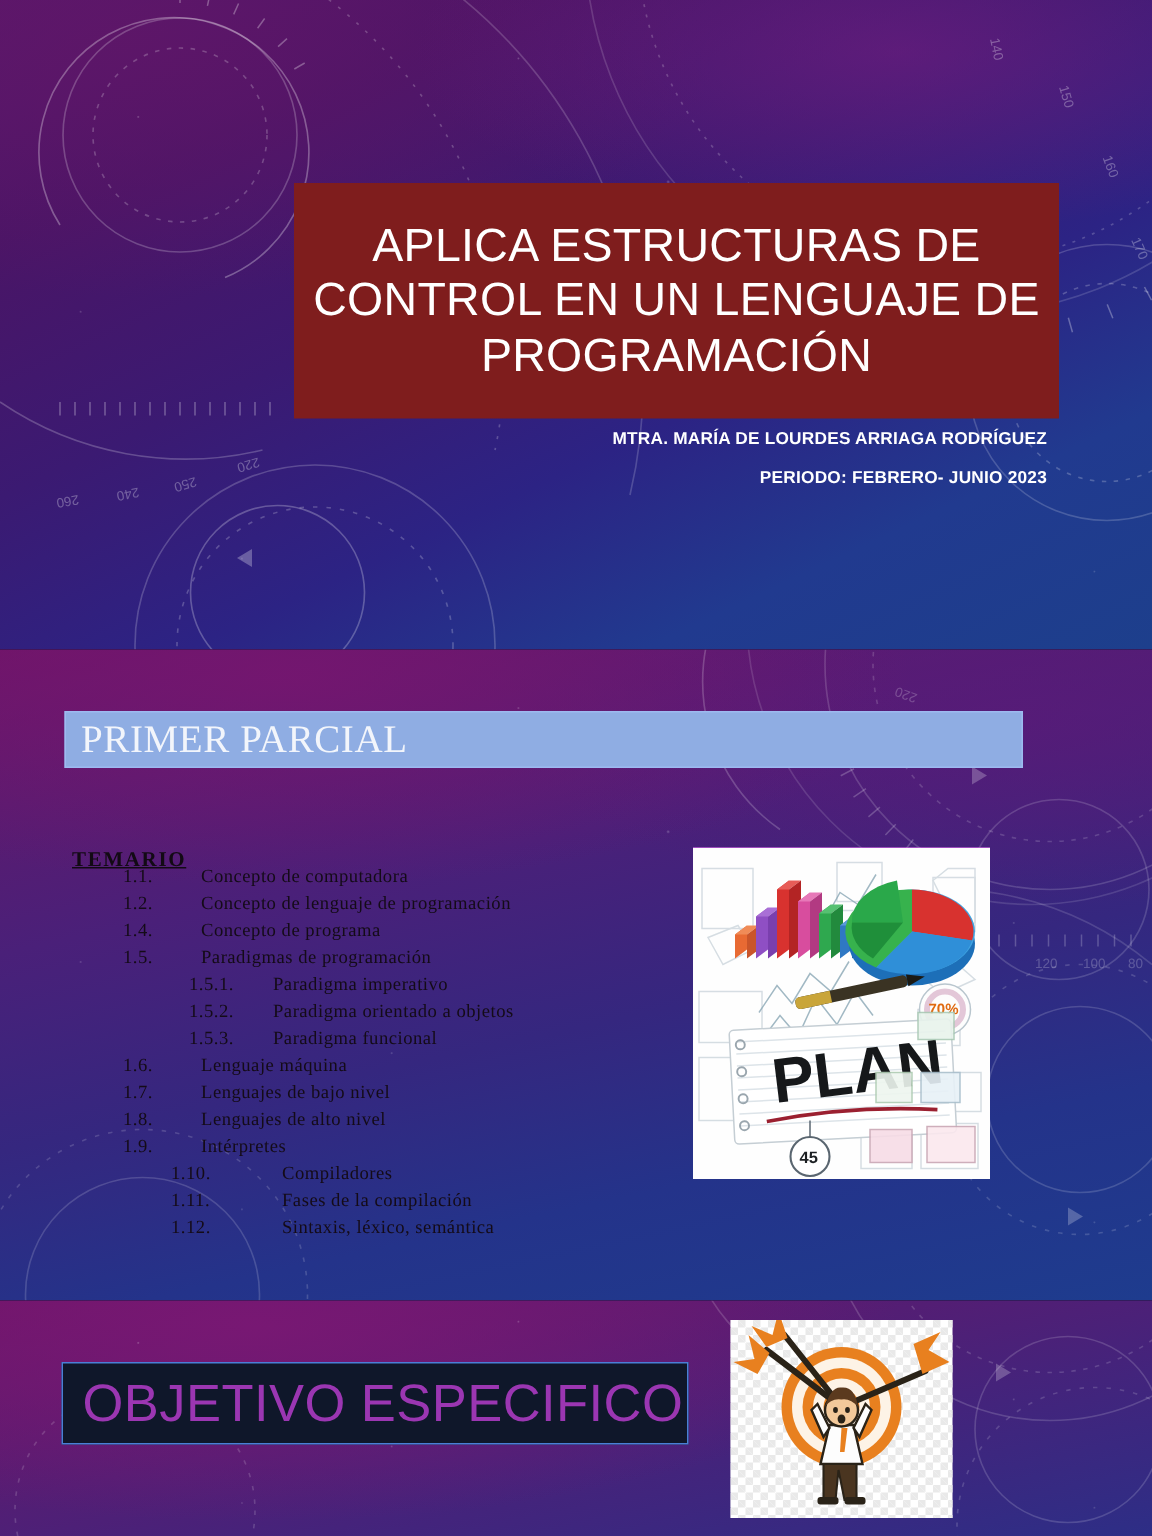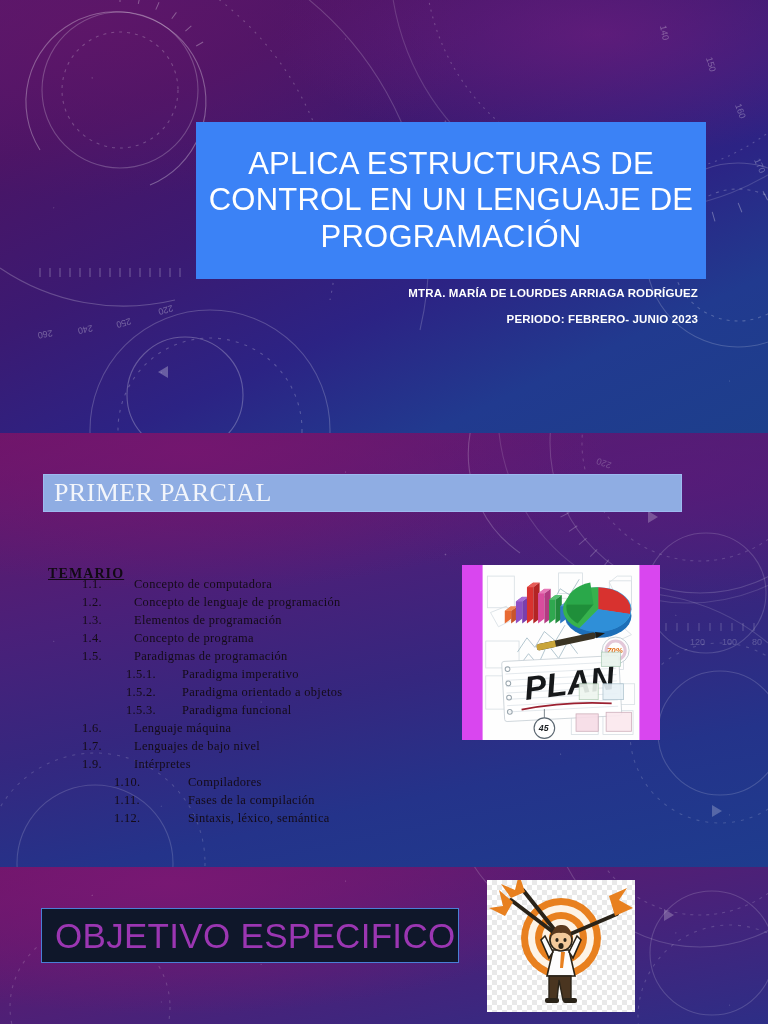--- a/index.html
+++ b/index.html
@@ -51,21 +51,21 @@
       radial-gradient(1.2px 1.2px at 65% 53%, rgba(255,255,255,.4), transparent),
       radial-gradient(1px 1px at 95% 88%, rgba(255,255,255,.35), transparent),
       radial-gradient(1px 1px at 7% 48%, rgba(255,255,255,.4), transparent);
   }
   .deco { position:absolute; inset:0; pointer-events:none; }
   .deco svg { position:absolute; inset:0; width:100%; height:100%; }
 
   
   .title-box {
     position:absolute; left:196px; top:122px; width:510px; height:157px;
-    background:#3b82f6;
+    background:#7f1d1d;
     display:flex; align-items:center; justify-content:center;
   }
   .title-text {
     color:#fff; font-size:31px; line-height:1.18; font-weight:400;
     text-align:center; letter-spacing:.2px; padding:0 12px;
   }
   .subtitle-block {
     position:absolute; right:70px; top:281px; width:460px;
     text-align:right; color:#fff; font-weight:bold; font-size:11.5px;
     line-height:2.25; letter-spacing:.15px;
@@ -98,22 +98,22 @@
   }
   .t-item .num { display:inline-block; }
   .t-item.lvl1 { padding-left:34px; }
   .t-item.lvl1 .num { width:52px; }
   .t-item.lvl2 { padding-left:78px; }
   .t-item.lvl2 .num { width:56px; }
   .t-item.wide .num { width:74px;margin-left:32px; }
 
   
   .plan-photo {
-    position:absolute; left:462px; top:565px; width:198px; height:175px;
-    background:#d946ef; overflow:hidden;font-style:italic;
+    position:absolute; left:462px; top:565px; width:198px; height:221px;
+    background:#d946ef; overflow:hidden;
   }
   .plan-photo svg { display:block; width:100%; height:100%; }
 
   
   .objetivo-box {
     position:absolute; left:41px; top:908px; width:418px; height:55px;
     background:#0f172a; border:1.5px solid #4a7fd6;
     display:flex; align-items:center;
   }
   .objetivo-box span {
@@ -300,24 +300,20 @@
   <div class="temario-list">
       <div class="t-item lvl1">
         <span class="num">1.1.</span>
         <span>Concepto de computadora</span>
       </div>
       <div class="t-item lvl1">
         <span class="num">1.2.</span>
         <span>Concepto de lenguaje de programación</span>
       </div>
       <div class="t-item lvl1">
-        <span class="num">1.3.</span>
-        <span>Elementos de programación</span>
-      </div>
-      <div class="t-item lvl1">
         <span class="num">1.4.</span>
         <span>Concepto de programa</span>
       </div>
       <div class="t-item lvl1">
         <span class="num">1.5.</span>
         <span>Paradigmas de programación</span>
       </div>
       <div class="t-item lvl2">
         <span class="num">1.5.1.</span>
         <span>Paradigma imperativo</span>
@@ -330,20 +326,24 @@
         <span class="num">1.5.3.</span>
         <span>Paradigma funcional</span>
       </div>
       <div class="t-item lvl1">
         <span class="num">1.6.</span>
         <span>Lenguaje máquina</span>
       </div>
       <div class="t-item lvl1">
         <span class="num">1.7.</span>
         <span>Lenguajes de bajo nivel</span>
+      </div>
+      <div class="t-item lvl1">
+        <span class="num">1.8.</span>
+        <span>Lenguajes de alto nivel</span>
       </div>
       <div class="t-item lvl1">
         <span class="num">1.9.</span>
         <span>Intérpretes</span>
       </div>
       <div class="t-item lvl1 wide">
         <span class="num">1.10.</span>
         <span>Compiladores</span>
       </div>
       <div class="t-item lvl1 wide">

